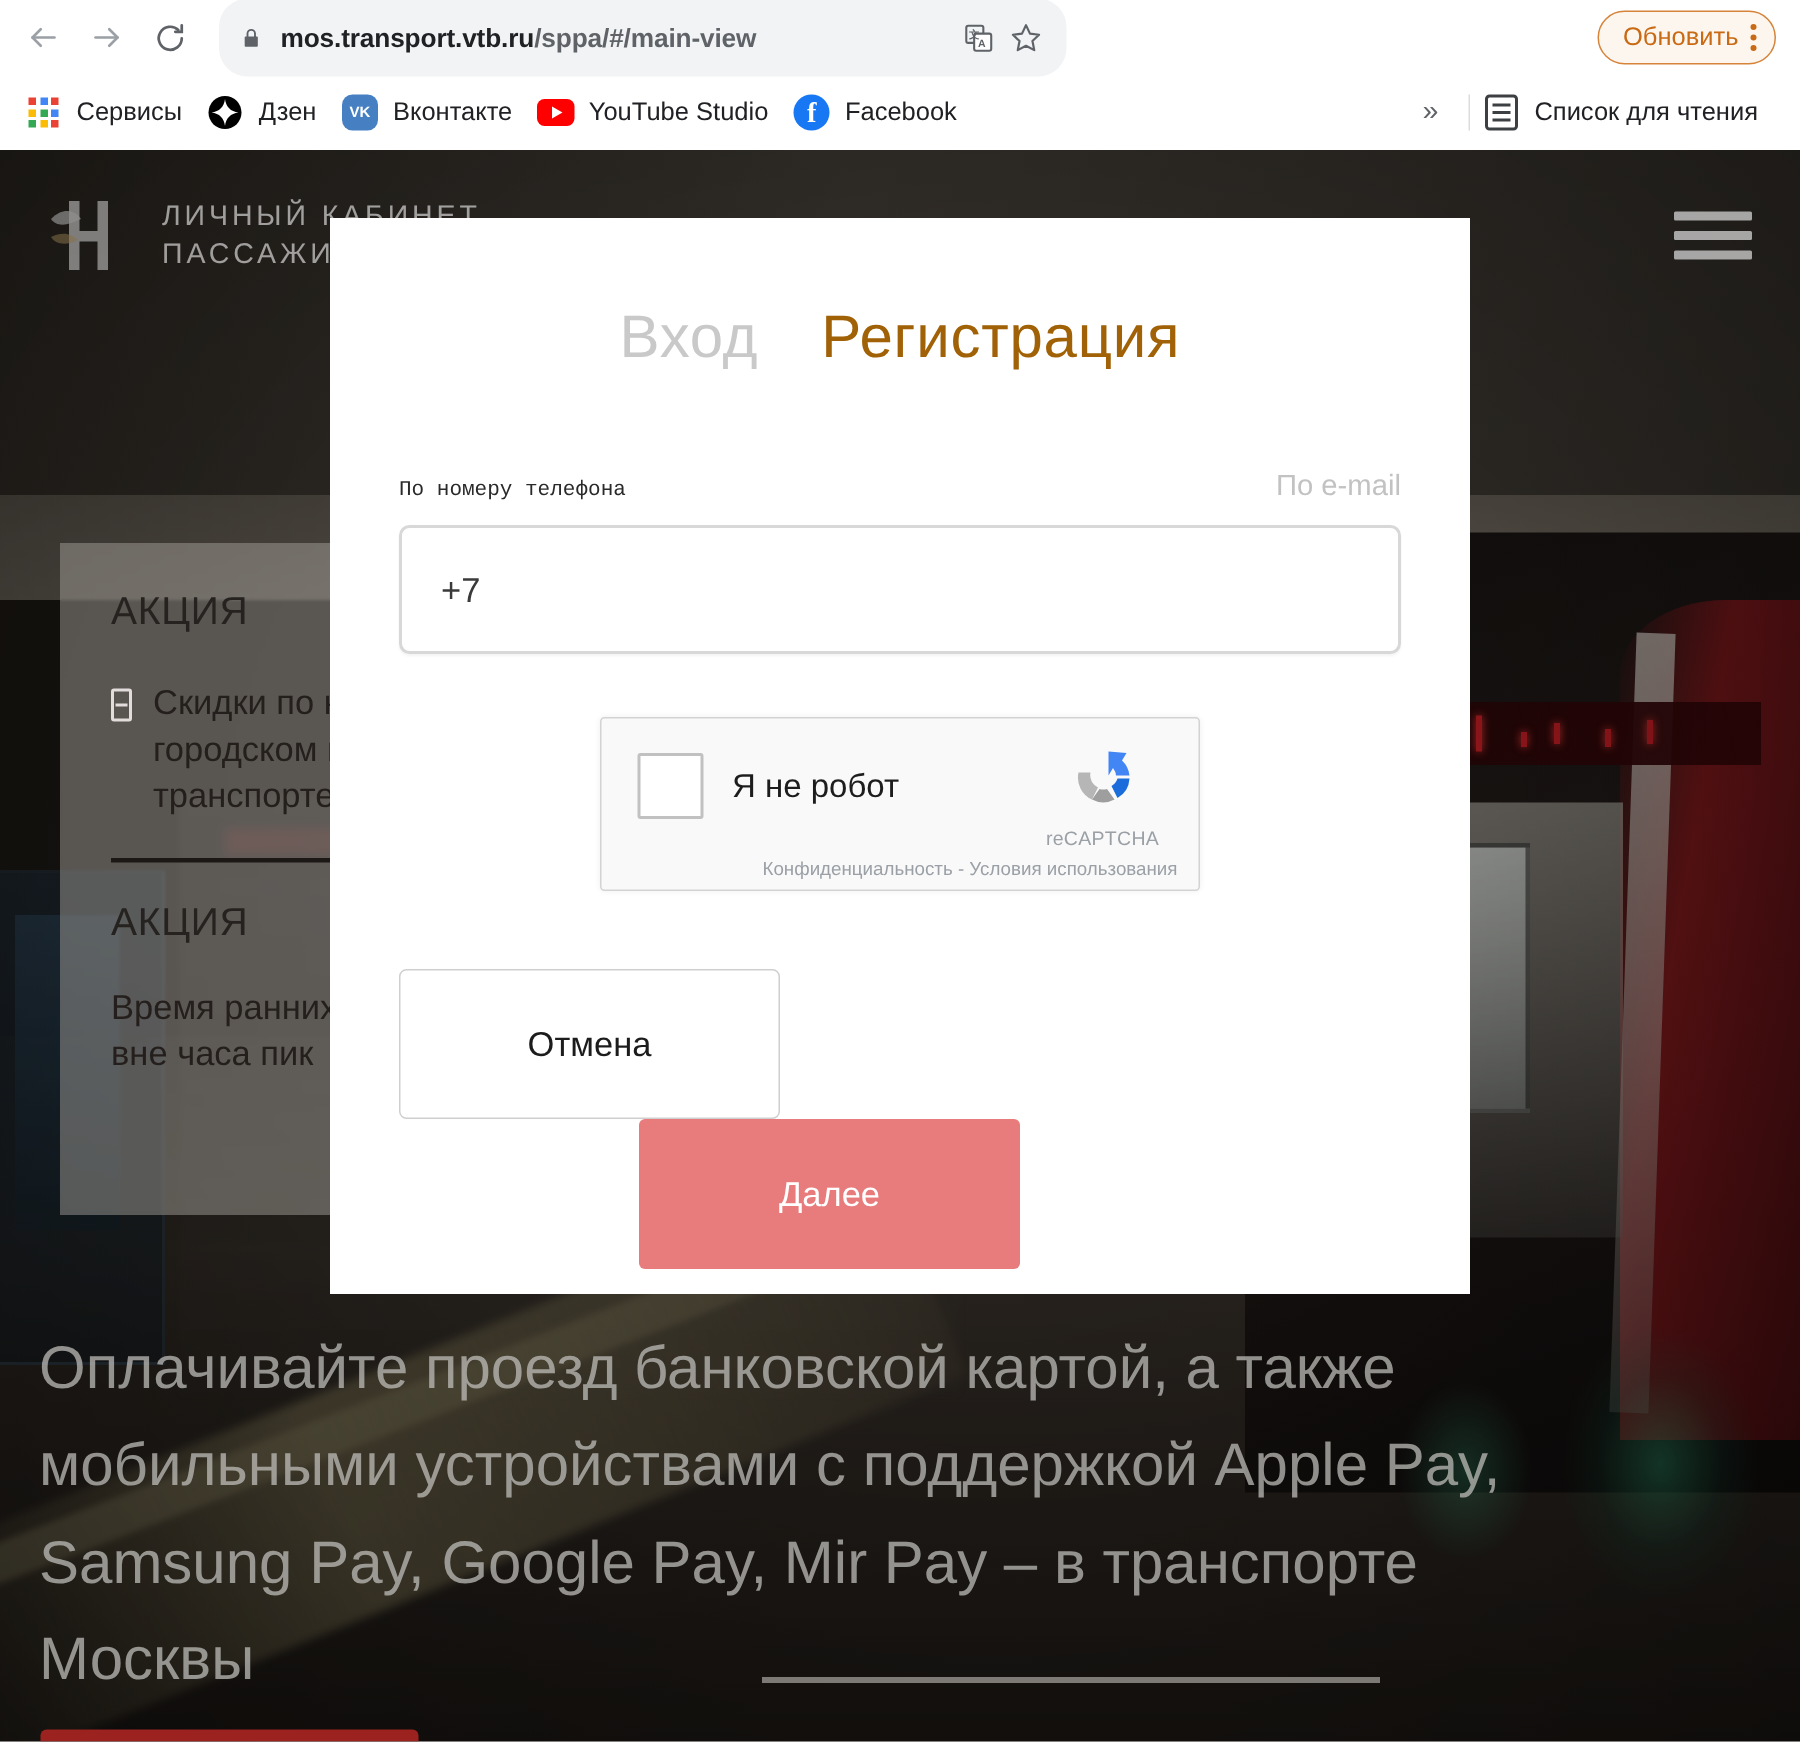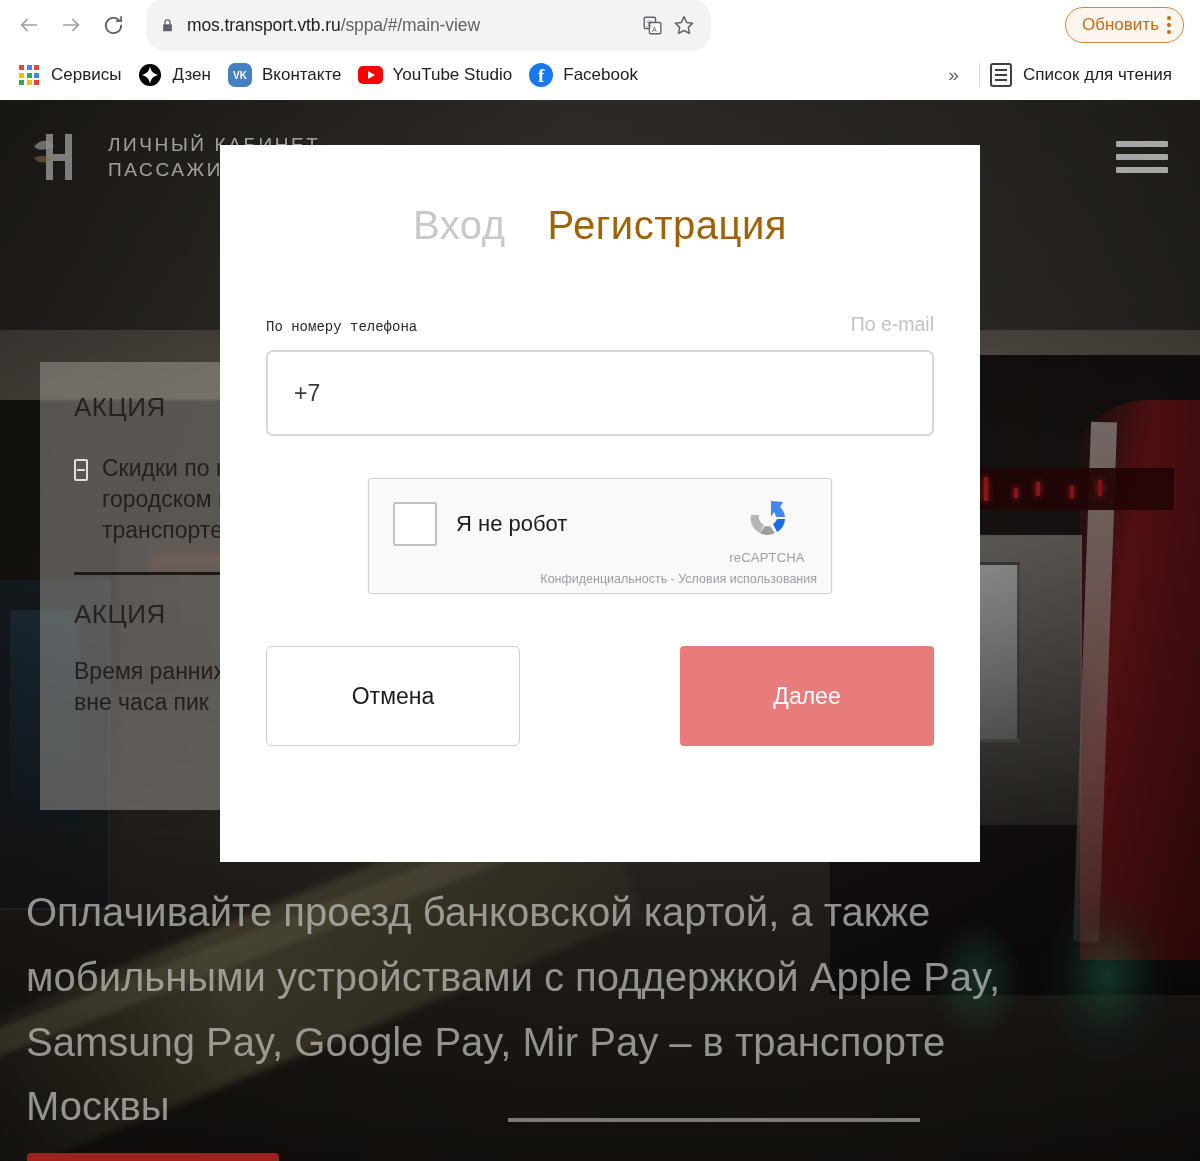--- a/index.html
+++ b/index.html
@@ -17,21 +17,21 @@
   .navbtn {
     width: 34px; height: 34px; margin-right: 8px;
     display: flex; align-items: center; justify-content: center;
     color: #9aa0a6; border-radius: 50%; flex: 0 0 auto;
   }
   .navbtn svg { display: block; }
 
   .omnibox {
     flex: 0 0 auto; width: 565px; height: 52px; margin-left: 8px;
     background: #f1f3f4; border-radius: 19px;
-    display: flex; align-items: center; padding: 0 14px;
+    display: flex; align-items: center; padding: 0 14px; font-weight: bold;
   }
   .lock { margin-right: 12px; display: flex; align-items: center; color: #5f6368; }
   .urltext {
     flex: 1 1 auto; font-size: 17.5px; color: #202124;
     white-space: nowrap; overflow: hidden; letter-spacing: -0.1px;
   }
   .urltext .dim { color: #5f6368; }
   .omni-icon { width: 26px; height: 26px; display: flex; align-items: center; justify-content: center; margin-left: 6px; color: #5f6368; }
 
   .toolbar-right { margin-left: auto; display: flex; align-items: center; padding-right: 4px; }
@@ -220,38 +220,38 @@
   .switch-off { font-size: 19.5px; color: #c2c2c2; }
 
   .phone-field {
     margin-top: 14px; height: 86px; border: 2px solid #d8d8d8; border-radius: 7px;
     display: flex; align-items: center; padding: 0 26px; background: #fff;
     box-shadow: 0 1px 2px rgba(0,0,0,.05);
   }
   .phone-value { font-size: 23px; color: #3a3a3a; }
 
   .captcha {
-    margin: 42px auto 0; width: 464px; height: 116px; background: #f9f9f9;
+    margin: 42px auto 0; width: 400px; height: 116px; background: #f9f9f9;
     border: 1px solid #d3d3d3; border-radius: 3px;
     display: flex; align-items: flex-start; position: relative;
     box-shadow: 0 0 4px rgba(0,0,0,.07);
   }
   .cap-box {
     width: 44px; height: 44px; background: #fff; border: 2px solid #c1c1c1; border-radius: 2px;
     margin: 23px 0 0 24px; flex: 0 0 auto;
   }
   .cap-label { margin: 32px 0 0 19px; font-size: 22px; color: #1d1d1d; }
   .cap-brand { position: absolute; right: 18px; top: 14px; width: 92px; text-align: center; }
   .cap-logo { width: 52px; height: 52px; margin: 0 auto; position: relative; }
   .cap-name { font-size: 13px; color: #9aa0a6; letter-spacing: .2px; margin-top: 1px; }
   .cap-terms {
     position: absolute; right: 14px; bottom: 7px; font-size: 12.5px; color: #9aa0a6; white-space: nowrap;
   }
 
-  .actions { display: flex; margin-top: 52px; gap: 0; }
+  .actions { display: flex; margin-top: 52px; gap: 0; flex-direction: column; }
   .btn-cancel {
     width: 254px; height: 100px; background: #fff; border: 1.5px solid #cfcfcf; border-radius: 5px;
     display: flex; align-items: center; justify-content: center;
     font-size: 23px; color: #1c1c1c;
   }
   .btn-next {
     width: 254px; height: 100px; margin-left: 160px; background: #e87b7b; border: none; border-radius: 4px;
     display: flex; align-items: center; justify-content: center;
     font-size: 23px; color: #ffffff;
   }

